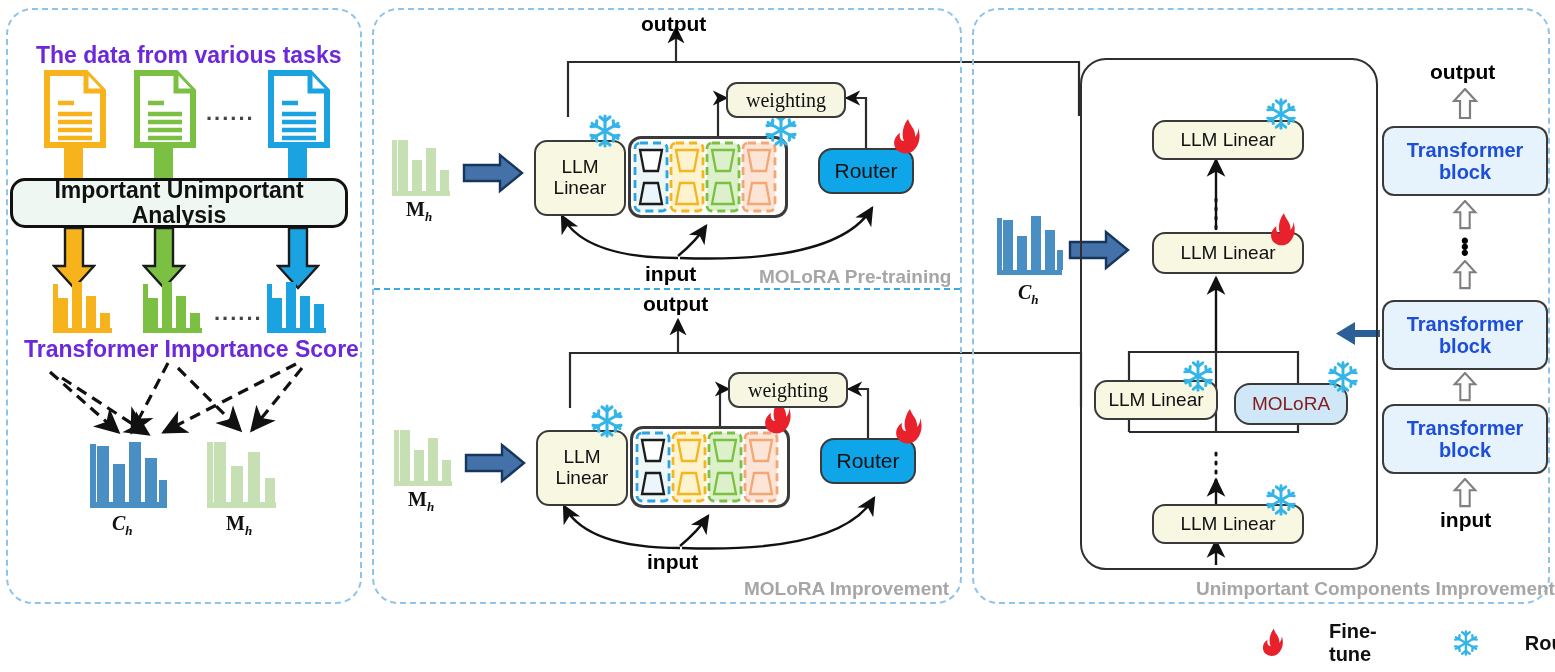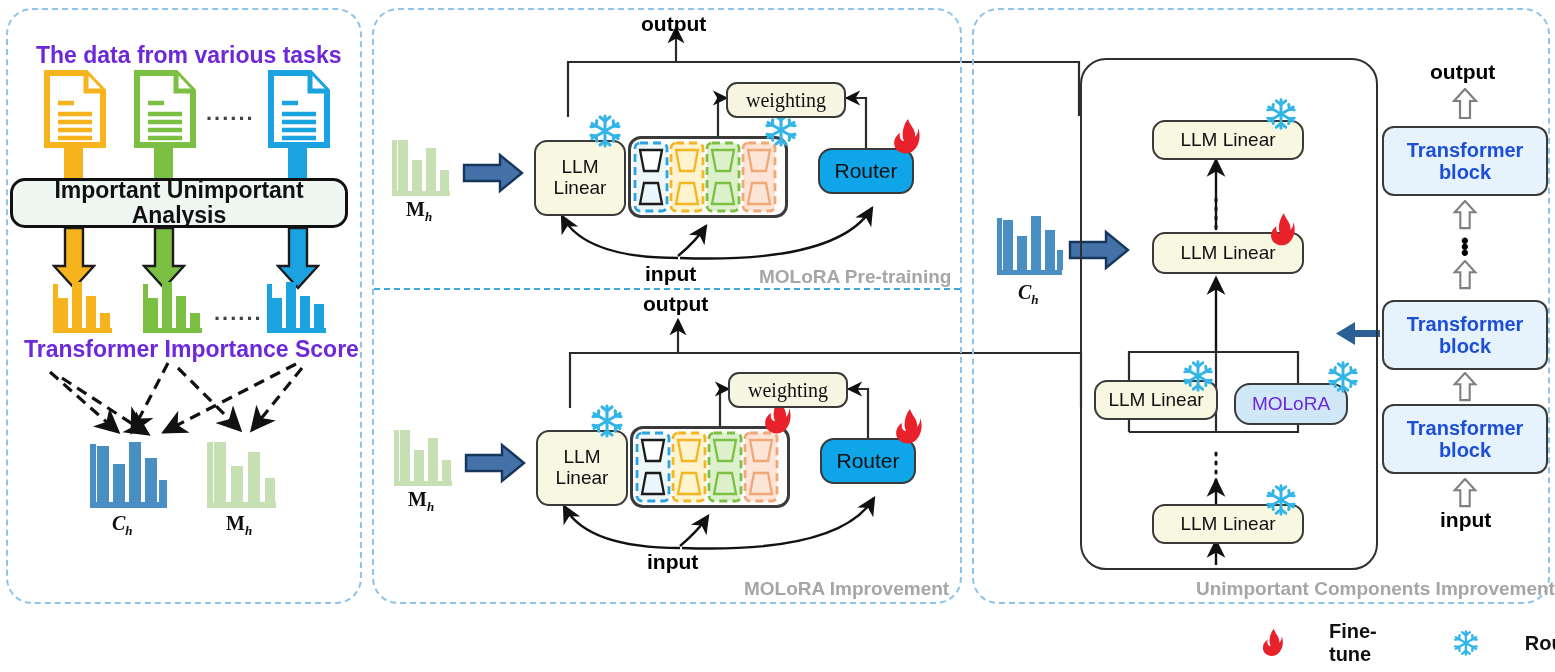--- a/index.html
+++ b/index.html
@@ -14,21 +14,21 @@
   
   .box{position:absolute;box-sizing:border-box;display:flex;align-items:center;
        justify-content:center;text-align:center;line-height:1.1;}
   .box-llm{background:#f7f7e2;border:2.5px solid #3a3a3a;border-radius:13px;
            font-family:"Liberation Sans",sans-serif;font-size:19px;color:#111;margin-left:12px;}
   .box-weight{background:#f6f6e3;border:2.5px solid #3a3a3a;border-radius:11px;
               font-family:"Liberation Serif",serif;font-size:20px;color:#111;}
   .box-router{background:#0ea5e9;border:2.5px solid #3a3a3a;border-radius:14px;
               font-family:"Liberation Sans",sans-serif;font-size:21px;color:#111;}
   .box-molora{background:#cfe7f7;border:2.5px solid #3a3a3a;border-radius:16px;
-              font-family:"Liberation Sans",sans-serif;font-size:19px;color:#6d28d9;}
+              font-family:"Liberation Sans",sans-serif;font-size:19px;color:#7f1d1d;}
   .box-tblock{background:#e6f3fc;border:2.5px solid #3a3a3a;border-radius:12px;
               font-family:"Liberation Sans",sans-serif;font-size:20px;font-weight:bold;color:#1d4ed8;}
   .box-ica{background:#eef7f1;border:3px solid #111;border-radius:15px;
            font-family:"Liberation Sans",sans-serif;font-size:23px;font-weight:bold;color:#111;}
   .box-experts{background:#fdfdfd;border:3px solid #3a3a3a;border-radius:13px;}
   .outer-module{position:absolute;border:2.5px solid #2f2f2f;border-radius:26px;box-sizing:border-box;}
   
   .lbl{position:absolute;white-space:nowrap;}
   .lbl-bold{font-weight:bold;color:#000;font-family:"Liberation Sans",sans-serif;}
   .heading{font-weight:bold;font-size:23px;color:#6d28d9;font-family:"Liberation Sans",sans-serif;}

